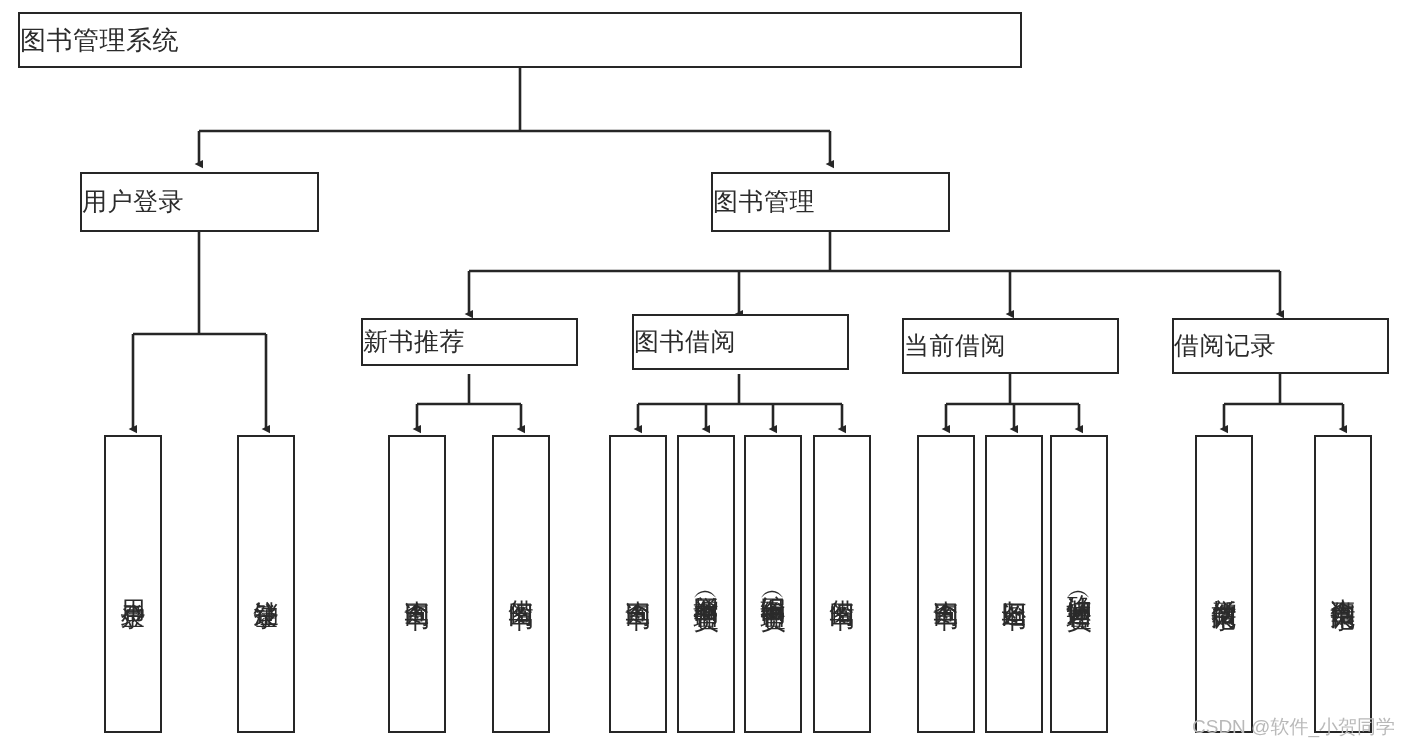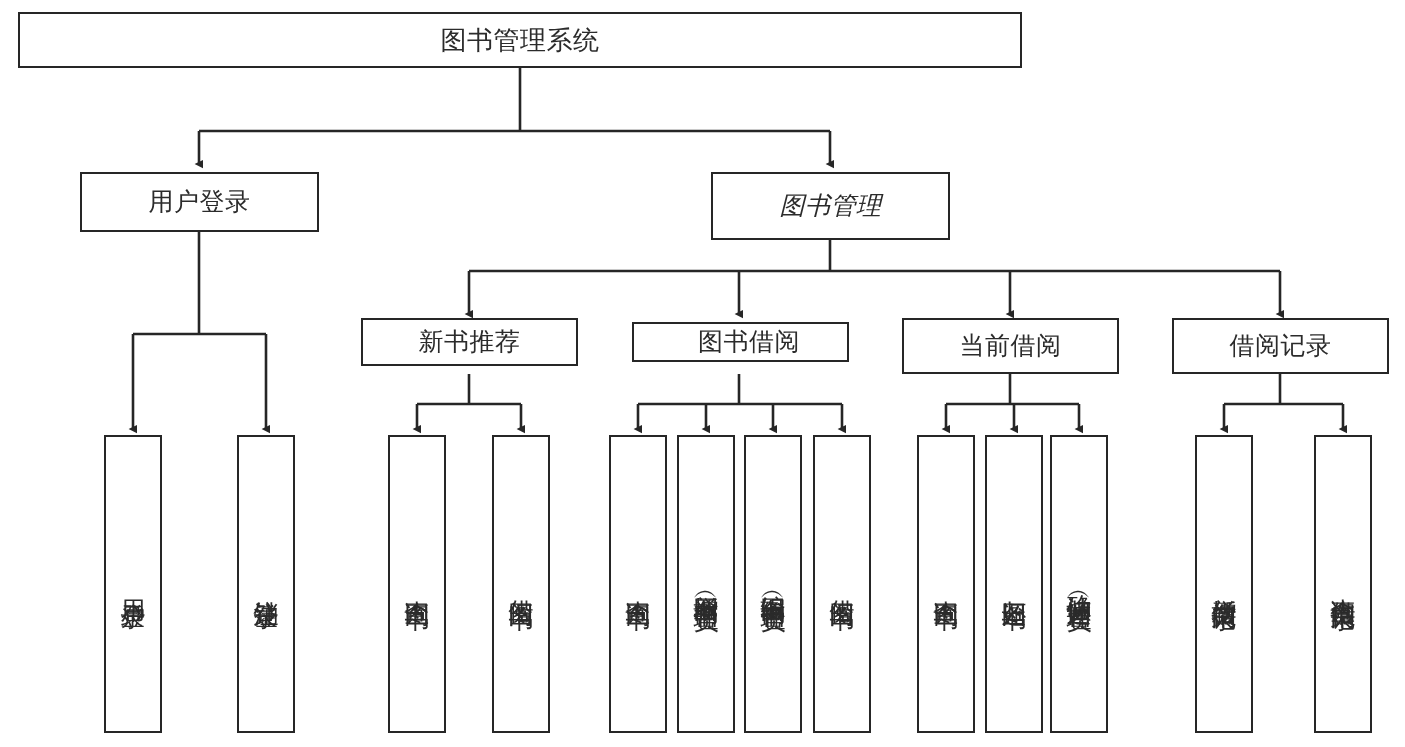--- a/index.html
+++ b/index.html
@@ -24,21 +24,20 @@
     height: 747px;
     pointer-events: none;
   }
   .node {
     position: absolute;
     box-sizing: border-box;
     background: #ffffff;
     border: 2.5px solid #262626;
     display: flex;
     align-items: center;
-    justify-content: center;
     color: #2b2b2b;
     z-index: 2;
   }
   .node-label {
     display: block;
     text-align: center;
     line-height: 1.18;
     white-space: nowrap;
     letter-spacing: 0.5px;
   }
@@ -131,29 +130,29 @@
   </svg>
 
   <div class="node horiz root" style="left:18px; top:12px; width:1004px; height:56px;">
     <span class="node-label">图书管理系统</span>
   </div>
 
   <div class="node horiz" style="left:80px; top:172px; width:239px; height:60px;">
     <span class="node-label">用户登录</span>
   </div>
 
-  <div class="node horiz" style="left:711px; top:172px; width:239px; height:68px;font-style:italic;">
+  <div class="node horiz" style="left:711px; top:172px; width:239px; height:60px;">
     <span class="node-label">图书管理</span>
   </div>
 
   <div class="node horiz" style="left:361px; top:318px; width:217px; height:48px;">
     <span class="node-label">新书推荐</span>
   </div>
 
-  <div class="node horiz" style="left:632px; top:322px; width:217px; height:40px;padding-left:17px;">
+  <div class="node horiz" style="left:632px; top:314px; width:217px; height:56px;">
     <span class="node-label">图书借阅</span>
   </div>
 
   <div class="node horiz" style="left:1172px; top:318px; width:217px; height:56px;">
     <span class="node-label">借阅记录</span>
   </div>
 
   <div class="node horiz" style="left:902px; top:318px; width:217px; height:56px;">
     <span class="node-label">当前借阅</span>
   </div>
@@ -195,14 +194,15 @@
     <span class="node-label">确认归还（管理员）</span>
   </div>
 
   <div class="node vert" style="left:1195px; top:435px; width:58px; height:298px;">
     <span class="node-label">新增借阅记录</span>
   </div>
   <div class="node vert" style="left:1314px; top:435px; width:58px; height:298px;">
     <span class="node-label">查询借阅记录</span>
   </div>
 
+  <div class="watermark" style="left:1192px; top:714px;">CSDN @软件_小贺同学</div>
 
 </div>
 
 </body></html>

